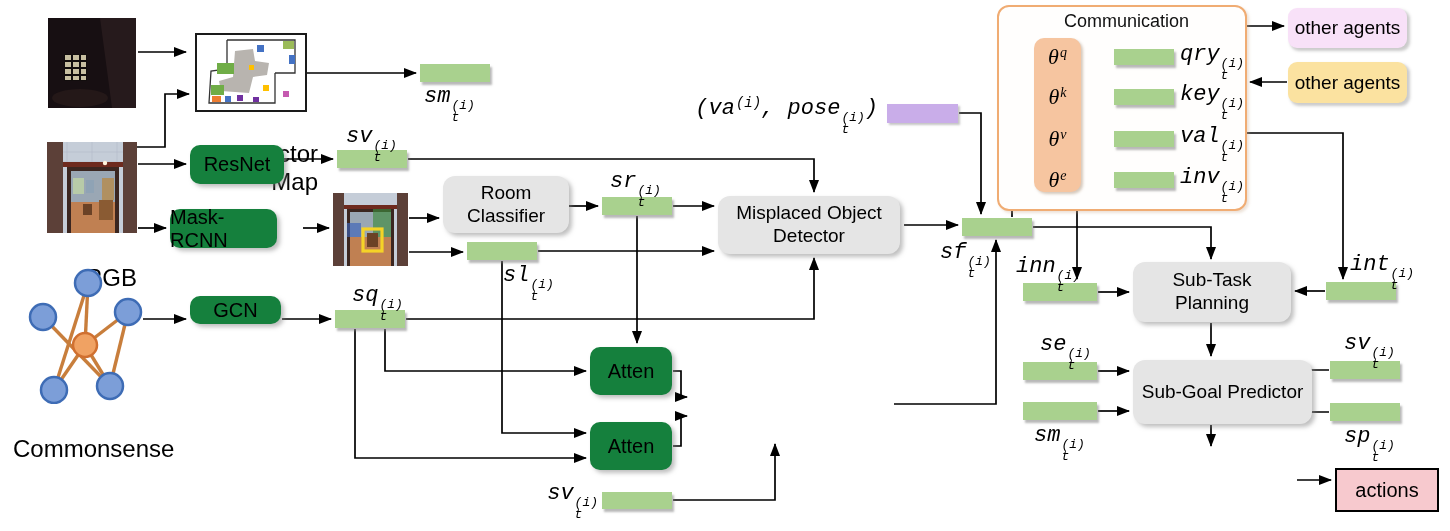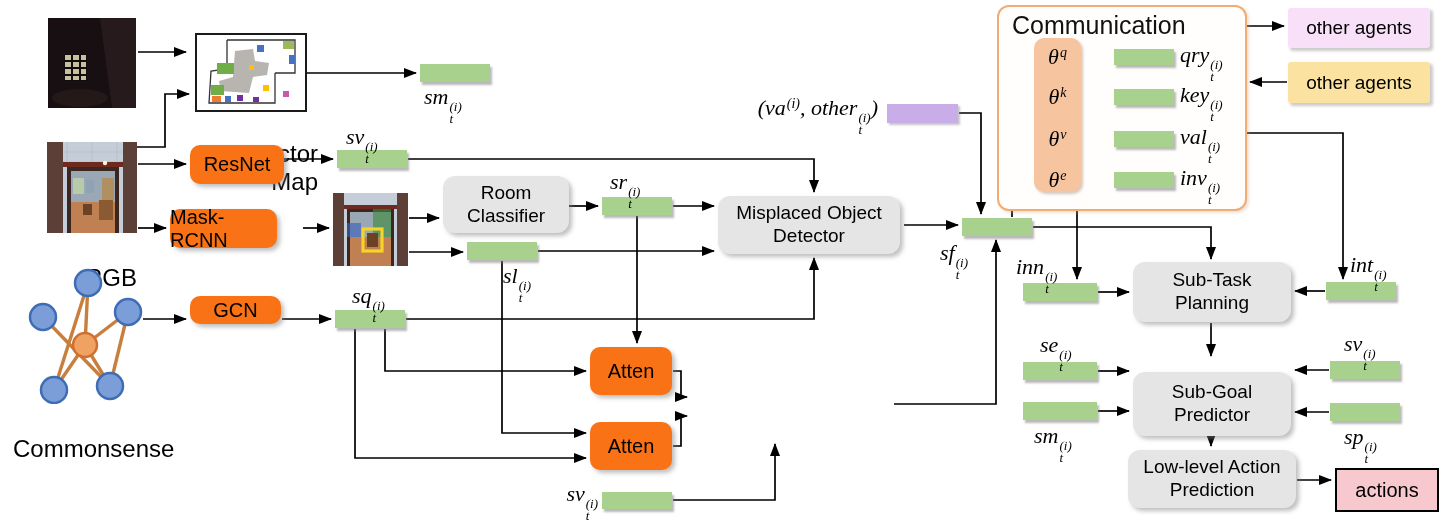--- a/index.html
+++ b/index.html
@@ -1,41 +1,41 @@
 <!DOCTYPE html>
 <html><head>
 <meta charset="utf-8">
 <style>
   html,body{margin:0;padding:0;background:#fff;}
   #canvas{position:relative;width:1450px;height:531px;background:#fff;overflow:hidden;
           font-family:"Liberation Sans",sans-serif;color:#000;}
   #wires{position:absolute;left:0;top:0;width:1450px;height:531px;}
   .wire{stroke:#000;stroke-width:1.7;fill:none;}
   .bar{position:absolute;background:#A9D18E;box-shadow:2px 2.5px 2px rgba(125,125,125,.55);}
-  .bbox{position:absolute;background:#f97316;border-radius:10px;display:flex;align-items:center;
+  .bbox{position:absolute;background:#15803d;border-radius:10px;display:flex;align-items:center;
         justify-content:center;font-size:20px;box-shadow:3px 3px 4px rgba(130,130,130,.5);}
   .obox{position:absolute;background:#e5e5e5;border-radius:12px;display:flex;align-items:center;
         justify-content:center;font-size:19px;text-align:center;line-height:1.2;
         box-shadow:3px 3px 4px rgba(130,130,130,.5);}
   .cap{position:absolute;font-size:24px;text-align:right;margin-top:28px;}
-  .mvar{font-family:Liberation Serif, serif;font-style:italic;font-size:22px;white-space:nowrap;}
+  .mvar{font-family:Liberation Mono, monospace;font-style:italic;font-size:22px;white-space:nowrap;}
   .mlab{position:absolute;}
   .stk{display:inline-flex;flex-direction:column;align-items:flex-start;vertical-align:-7px;margin-left:1px;}
   .stk .sp,.stk .sb{font-size:13px;line-height:12px;display:block;}
   .wsup{font-size:14px;vertical-align:7px;margin-left:1px;font-style:italic;}
   .imgbox{position:absolute;}
   #map-frame{border:2px solid #1a1a1a;background:#fff;}
   #comm-frame{position:absolute;left:997px;top:5px;width:246px;height:202px;border:2px solid #F0AC73;
               border-radius:12px;background:#FFFEFD;box-shadow:2px 2px 3px rgba(200,170,140,.35);}
-  #comm-title{position:absolute;left:1012px;top:11px;font-size:25px;color:#111;}
+  #comm-title{position:absolute;left:1064px;top:11px;font-size:18px;color:#111;}
   #theta-box{position:absolute;left:1034px;top:38px;width:47px;height:154px;background:#F6C5A0;
              border-radius:10px;box-shadow:2px 2px 3px rgba(150,120,90,.4);}
   .theta{position:absolute;left:1034px;width:47px;text-align:center;font-size:22px;
          font-family:"Liberation Serif",serif;font-style:italic;}
-  .agent{position:absolute;left:1288px;width:142px;height:40px;border-radius:3px;display:flex;
+  .agent{position:absolute;left:1288px;width:119px;height:40px;border-radius:9px;display:flex;
          align-items:center;justify-content:center;font-size:19px;box-shadow:2.5px 2.5px 3px rgba(140,140,140,.45);}
   #agents-out{top:8px;background:#F8E1F8;}
   #agents-in{top:62px;background:#FBE2A0;height:41px;}
   #actions-box{position:absolute;left:1335px;top:468px;width:100px;height:40px;background:#F7C9CE;
                border:2px solid #000;display:flex;align-items:center;justify-content:center;font-size:20px;}
   #pose-bar{position:absolute;left:887px;top:104px;width:71px;height:19px;background:#C9ADE9;
             box-shadow:2px 2px 2px rgba(140,140,140,.5);}
   .right-align{text-align:right;}
 </style>
 </head>
@@ -204,22 +204,21 @@
     <path d="M17,44 L58,44 L58,73 L17,73 Z" fill="#C08052"></path>
     <rect x="40" y="16" width="18" height="28" fill="#3D8B3D" opacity="0.65"></rect>
     <rect x="14" y="30" width="14" height="14" fill="#3A62B8" opacity="0.65"></rect>
     <rect x="34" y="40" width="11" height="14" fill="#6B4226"></rect>
     <rect x="30" y="36" width="19" height="22" fill="none" stroke="#F5D327" stroke-width="3.2"></rect>
   </svg>
 
   <div class="obox" style="left:443px;top:176px;width:126px;height:57px">Room Classifier</div>
   <div class="obox" style="left:718px;top:196px;width:182px;height:58px">Misplaced Object Detector</div>
   <div class="obox" style="left:1133px;top:262px;width:158px;height:60px">Sub-Task Planning</div>
-  <div class="obox" style="left:1133px;top:372px;width:158px;height:64px">Sub-Goal Predictor</div>
-  <div class="obox" style="left:1128px;top:450px;width:168px;height:58px">Low-level Action Prediction</div>
+  <div class="obox" style="left:1133px;top:360px;width:179px;height:64px">Sub-Goal Predictor</div>
 
   <div class="bar" style="left:420px;top:64px;width:70px;height:18px"></div>
   <div class="bar" style="left:337px;top:150px;width:70px;height:18px"></div>
   <div class="bar" style="left:602px;top:197px;width:70px;height:18px"></div>
   <div class="bar" style="left:467px;top:242px;width:70px;height:18px"></div>
   <div class="bar" style="left:335px;top:310px;width:70px;height:18px"></div>
   <div class="bar" style="left:602px;top:492px;width:70px;height:17px"></div>
   <div class="bar" style="left:962px;top:218px;width:70px;height:18px"></div>
   <div class="bar" style="left:1023px;top:283px;width:74px;height:18px"></div>
   <div class="bar" style="left:1326px;top:282px;width:70px;height:18px"></div>
@@ -275,21 +274,21 @@
       </span></span>
   <span class="mvar mlab" style="left:1344px;top:331px"><span>sv</span><span class="stk">
         <span class="sp">(i)</span>
         <span class="sb">t</span>
       </span></span>
   <span class="mvar mlab" style="left:1344px;top:424px"><span>sp</span><span class="stk">
         <span class="sp">(i)</span>
         <span class="sb">t</span>
       </span></span>
 
-  <span class="mvar mlab right-align" style="left:640px;top:95px;width:238px"><span>(va</span><span class="wsup">(i)</span><span>, other</span><span class="stk">
+  <span class="mvar mlab right-align" style="left:640px;top:95px;width:238px"><span>(va</span><span class="wsup">(i)</span><span>, pose</span><span class="stk">
         <span class="sp">(i)</span>
         <span class="sb">t</span>
       </span><span>)</span></span>
 
   <div id="comm-frame"></div>
   <div id="comm-title">Communication</div>
   <div id="theta-box"></div>
   <span class="theta" style="top:44px"><span>θ</span><span class="wsup">q</span></span>
   <span class="theta" style="top:84px"><span>θ</span><span class="wsup">k</span></span>
   <span class="theta" style="top:126px"><span>θ</span><span class="wsup">v</span></span>

